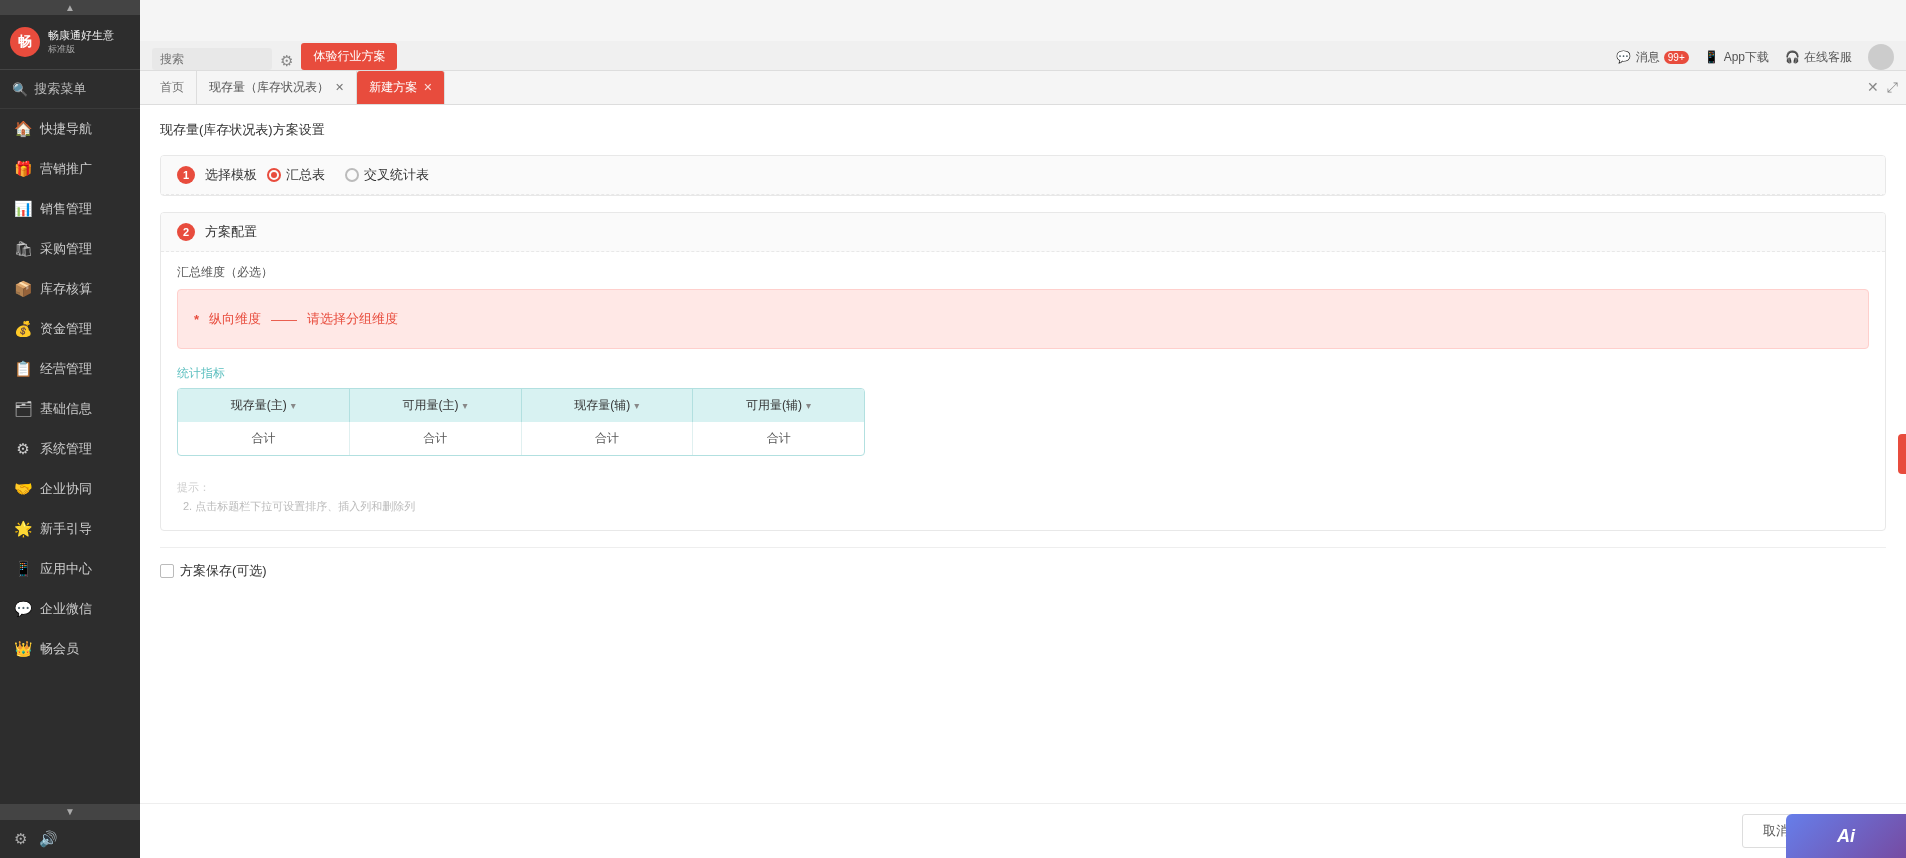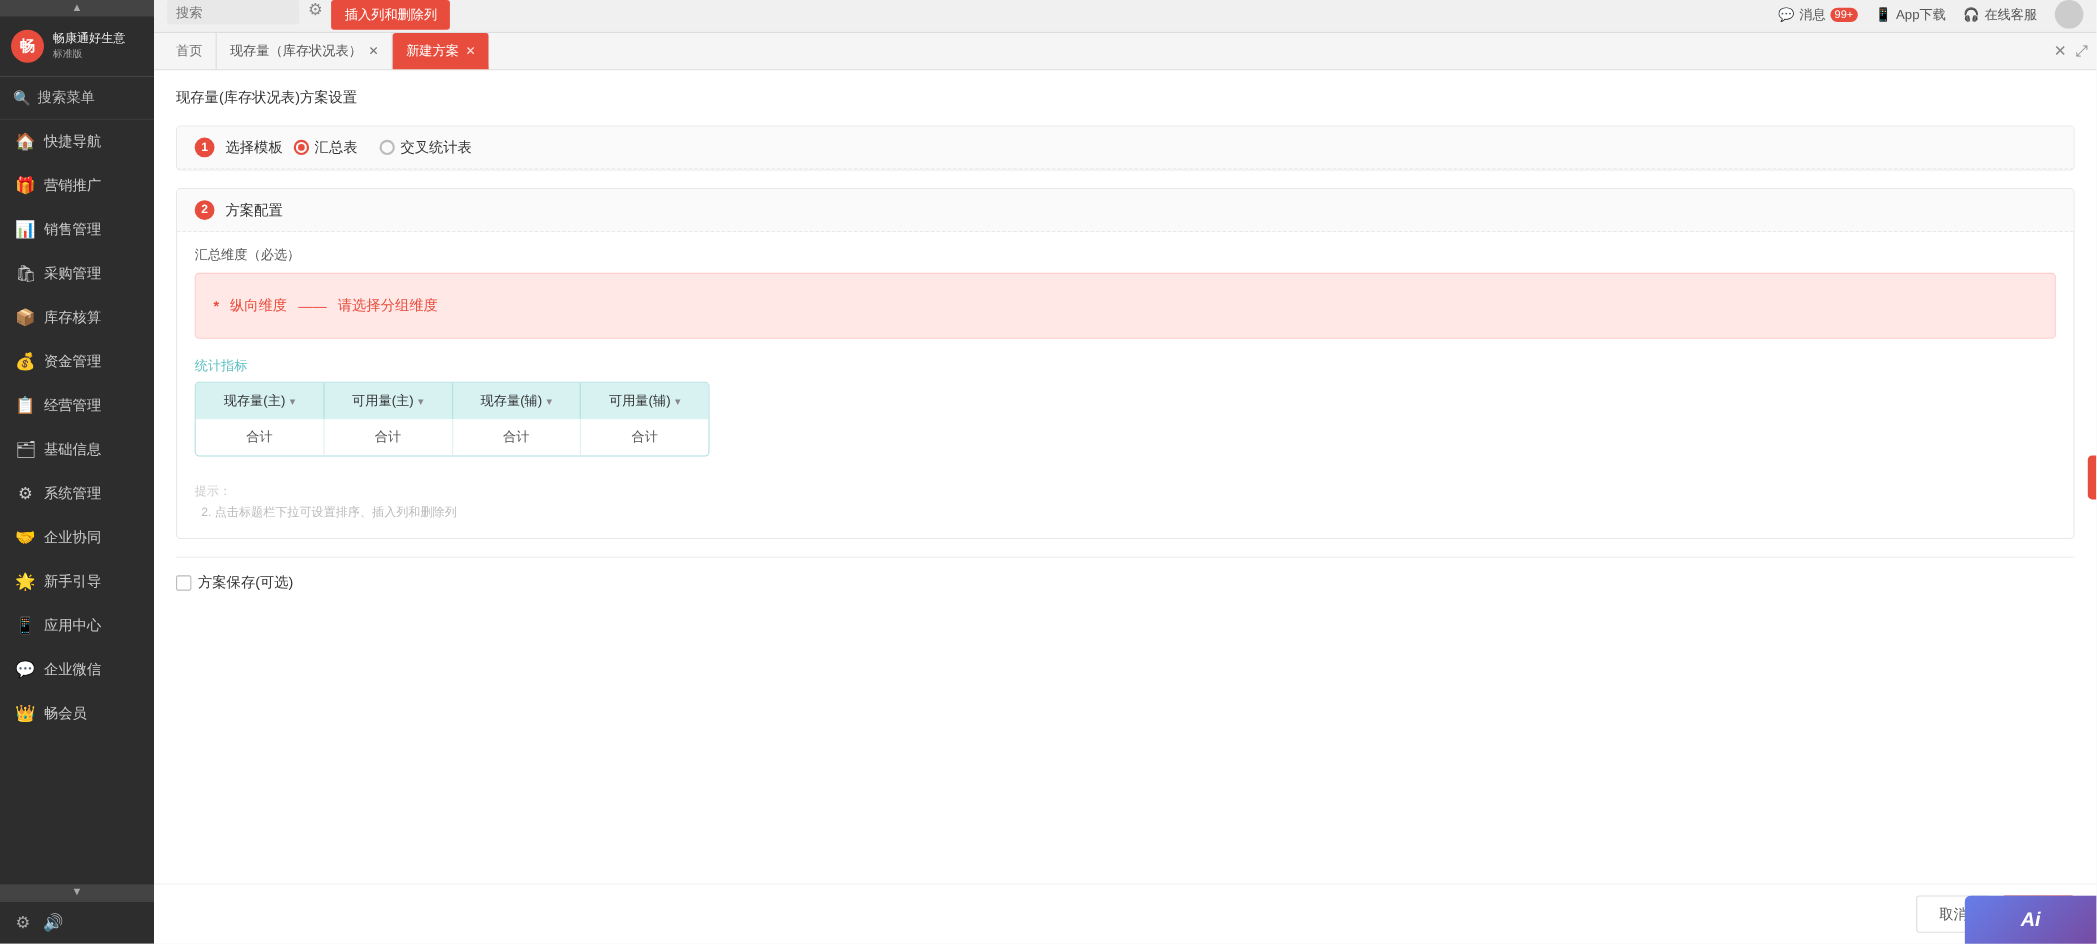--- a/index.html
+++ b/index.html
@@ -84,25 +84,26 @@
       display: flex;
       flex-direction: column;
       overflow: hidden;
     }
 
     
     .topbar {
       background: #f0f0f0;
       border-bottom: 1px solid #ddd;
       display: flex;
-      align-items: flex-start;
+      align-items: flex-end;
       padding: 0 12px;
       height: 30px;
       gap: 8px;
       flex-shrink: 0;
+      margin-top: 41px;
     }
     .topbar-input {
       background: #e8e8e8;
       border: none;
       border-radius: 3px;
       padding: 4px 8px;
       font-size: 12px;
       color: #666;
       width: 120px;
     }
@@ -270,21 +271,21 @@
       background: #ddd;
       border-radius: 3px;
       margin-right: 4px;
     }
 
     
     .stat-table {
       border: 1px solid #b2e0e0;
       border-radius: 4px;
       overflow: hidden;
-      width: 468px;
+      width: 688px;
     }
     .stat-table-title {
       font-size: 12px;
       color: #5bbfbf;
       margin-bottom: 6px;
       font-weight: 500;
     }
     .stat-table-header {
       display: flex;
       background: #d8f2f2;
@@ -478,21 +479,21 @@
     <span class="sidebar-footer-icon">⚙</span>
     <span class="sidebar-footer-icon">🔊</span>
   </div>
 </div>
 
 <div class="main">
 
   <div class="topbar">
     <input class="topbar-input" type="text" placeholder="搜索" style="">
     <span class="topbar-gear">⚙</span>
-    <button class="topbar-btn">插入列和删除列</button>
+    <button class="topbar-btn">体验行业方案</button>
     <div class="topbar-right">
       <div class="topbar-right-item">
         <span>💬</span>
         <span>消息</span>
         <span class="badge">99+</span>
       </div>
       <div class="topbar-right-item">
         <span>📱</span>
         <span>App下载</span>
       </div>

